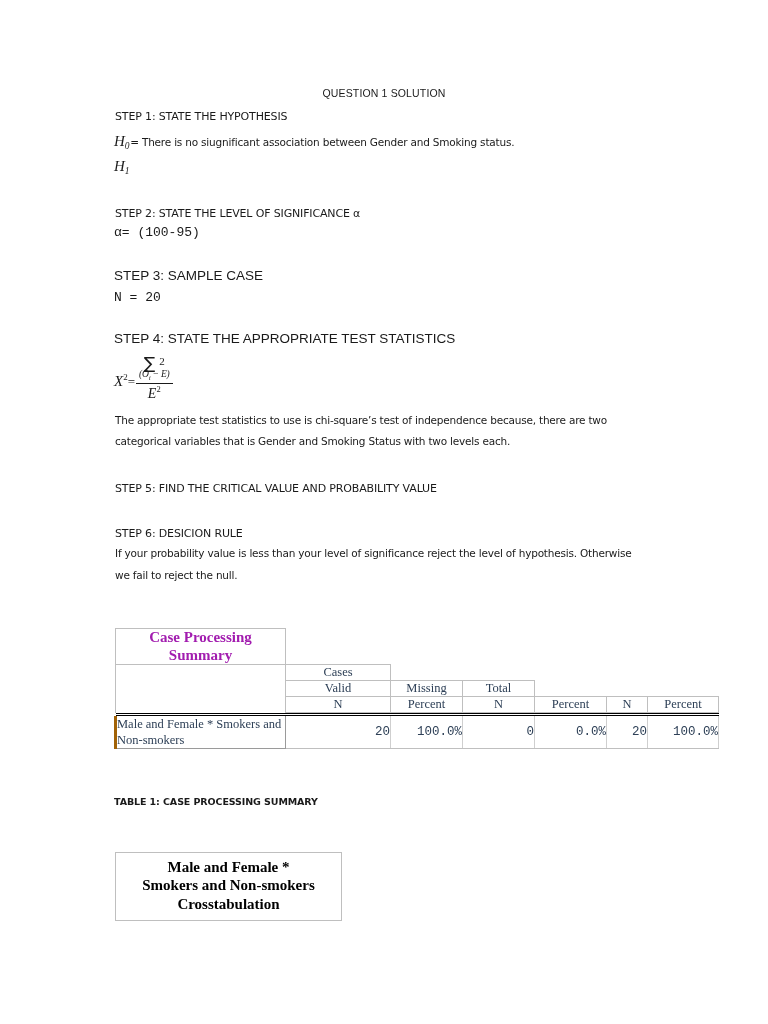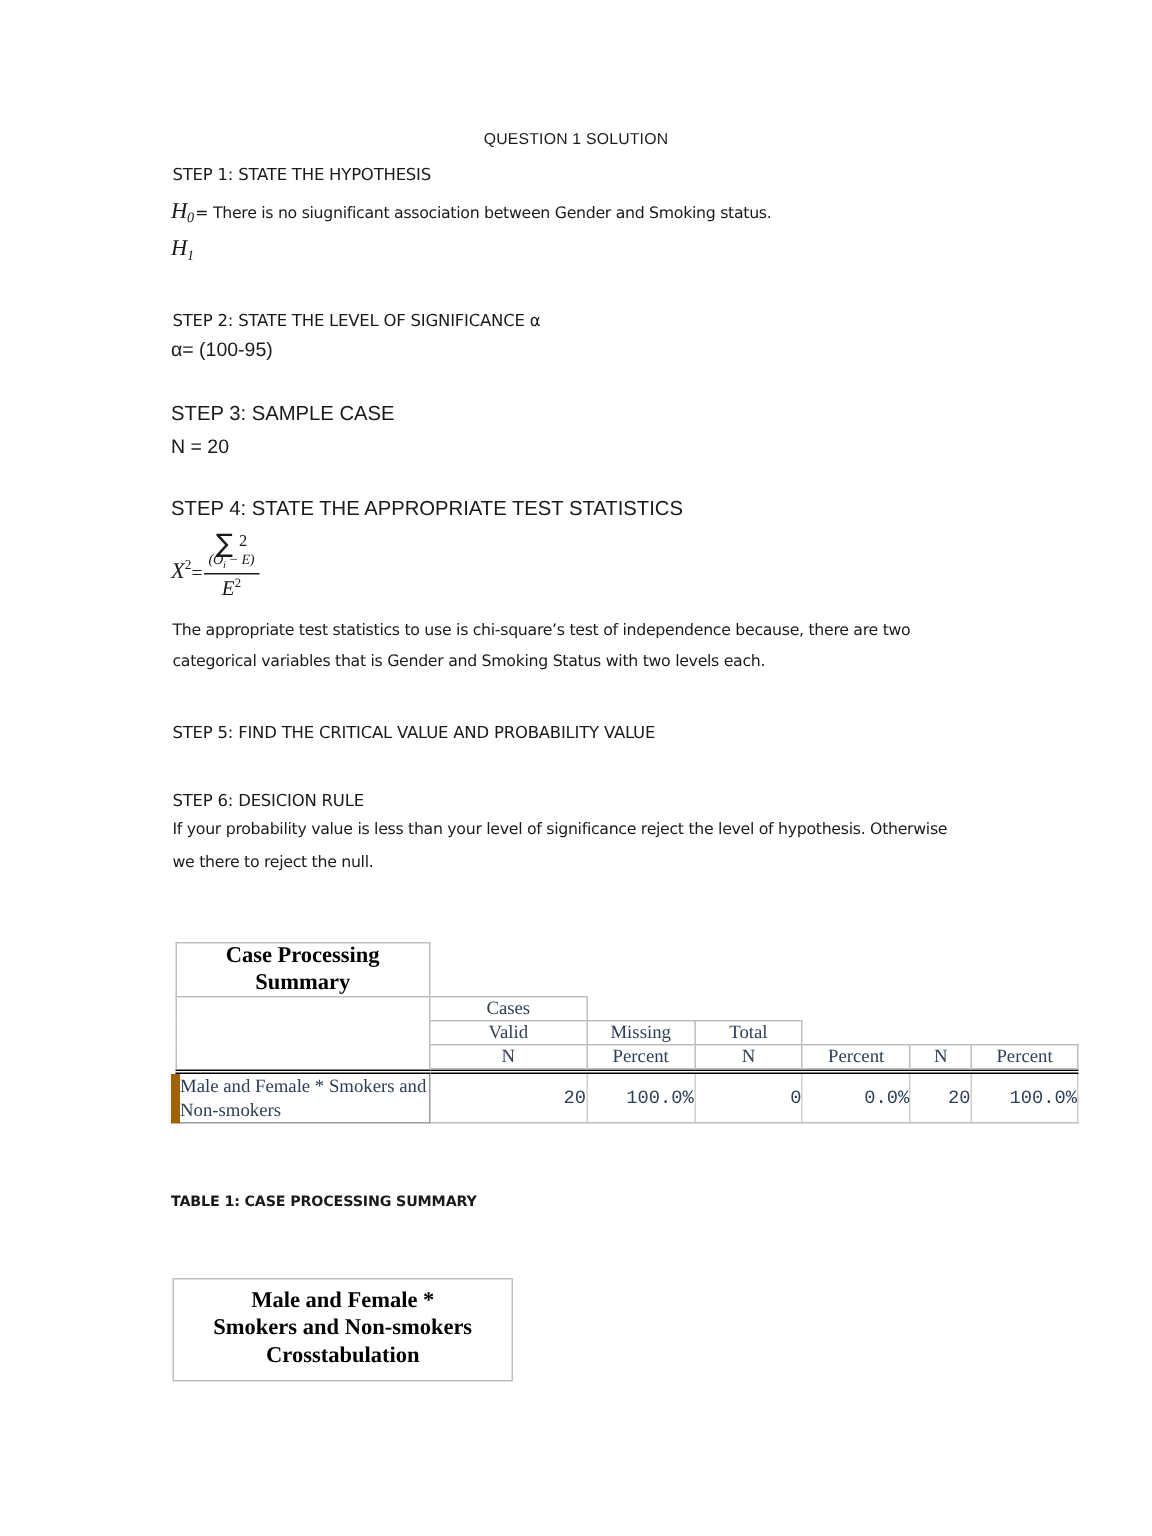--- a/index.html
+++ b/index.html
@@ -61,21 +61,21 @@
     font-family: "DejaVu Sans", sans-serif;
     font-size: 10.5px;
     letter-spacing: -.2px;
     color: #1a1a1a;
     white-space: nowrap;
   }
 
   .body-wide {
     position: absolute;
     left: 114px;
-    font-family: Liberation Sans, sans-serif;
+    font-family: Liberation Mono, monospace;
     font-size: 13px;
     color: #1a1a1a;
     white-space: nowrap;
     text-align: center;
   }
 
   
   .hyp {
     position: absolute;
     left: 114px;
@@ -197,21 +197,21 @@
     padding: 0;
     vertical-align: middle;
     background: #ffffff;
   }
 
   .title-cell {
     border: 1px solid #bfbfbf;
     font-family: "Liberation Serif", serif;
     font-weight: bold;
     font-size: 15px;
-    color: #000000;
+    color: #a21caf;
     text-align: center;
     line-height: 1.18;
     padding: 5px 4px 6px 4px;
     background: #ffffff;
   }
 
   .hdr-cell {
     border: 1px solid #bfbfbf;
     text-align: center;
     padding: 2px 3px 2px 3px;
@@ -235,21 +235,21 @@
   }
   .thick-seg {
     height: 3px;
     border-top: 1px solid #000000;
     border-bottom: 1px solid #000000;
     background: #ffffff;
     box-sizing: border-box;
   }
 
   .row-label {
-    border-left: 6px solid #a16207;
+    border-left: 3px solid #a16207;
     border-right: 1px solid #9a9a9a;
     border-bottom: 1px solid #9a9a9a;
     background: #c9c9c9;
     text-align: left;
     padding: 3px 4px 6px 6px;
     line-height: 1.28;
     vertical-align: top;
     font-size: 12.5px;
   }
   .data-cell {
@@ -338,21 +338,21 @@
     </span>
   </div>
 
   <div class="body-narrow" style="top:414px">The appropriate test statistics to use is chi-square’s test of independence because, there are two</div>
   <div class="body-narrow" style="top:435px">categorical variables that is Gender and Smoking Status with two levels each.</div>
 
   <div class="step-head-narrow" style="top:482px">STEP 5: FIND THE CRITICAL VALUE AND PROBABILITY VALUE</div>
 
   <div class="step-head-narrow" style="top:527px">STEP 6: DESICION RULE</div>
   <div class="body-narrow" style="top:547px">If your probability value is less than your level of significance reject the level of hypothesis. Otherwise</div>
-  <div class="body-narrow" style="top:569px">we there to reject the null.</div>
+  <div class="body-narrow" style="top:569px">we fail to reject the null.</div>
 
   <table class="spss-table">
     <colgroup>
       <col style="width:170px">
       <col style="width:105px">
       <col style="width:72px">
       <col style="width:72px">
       <col style="width:72px">
       <col style="width:41px">
       <col style="width:71px">

